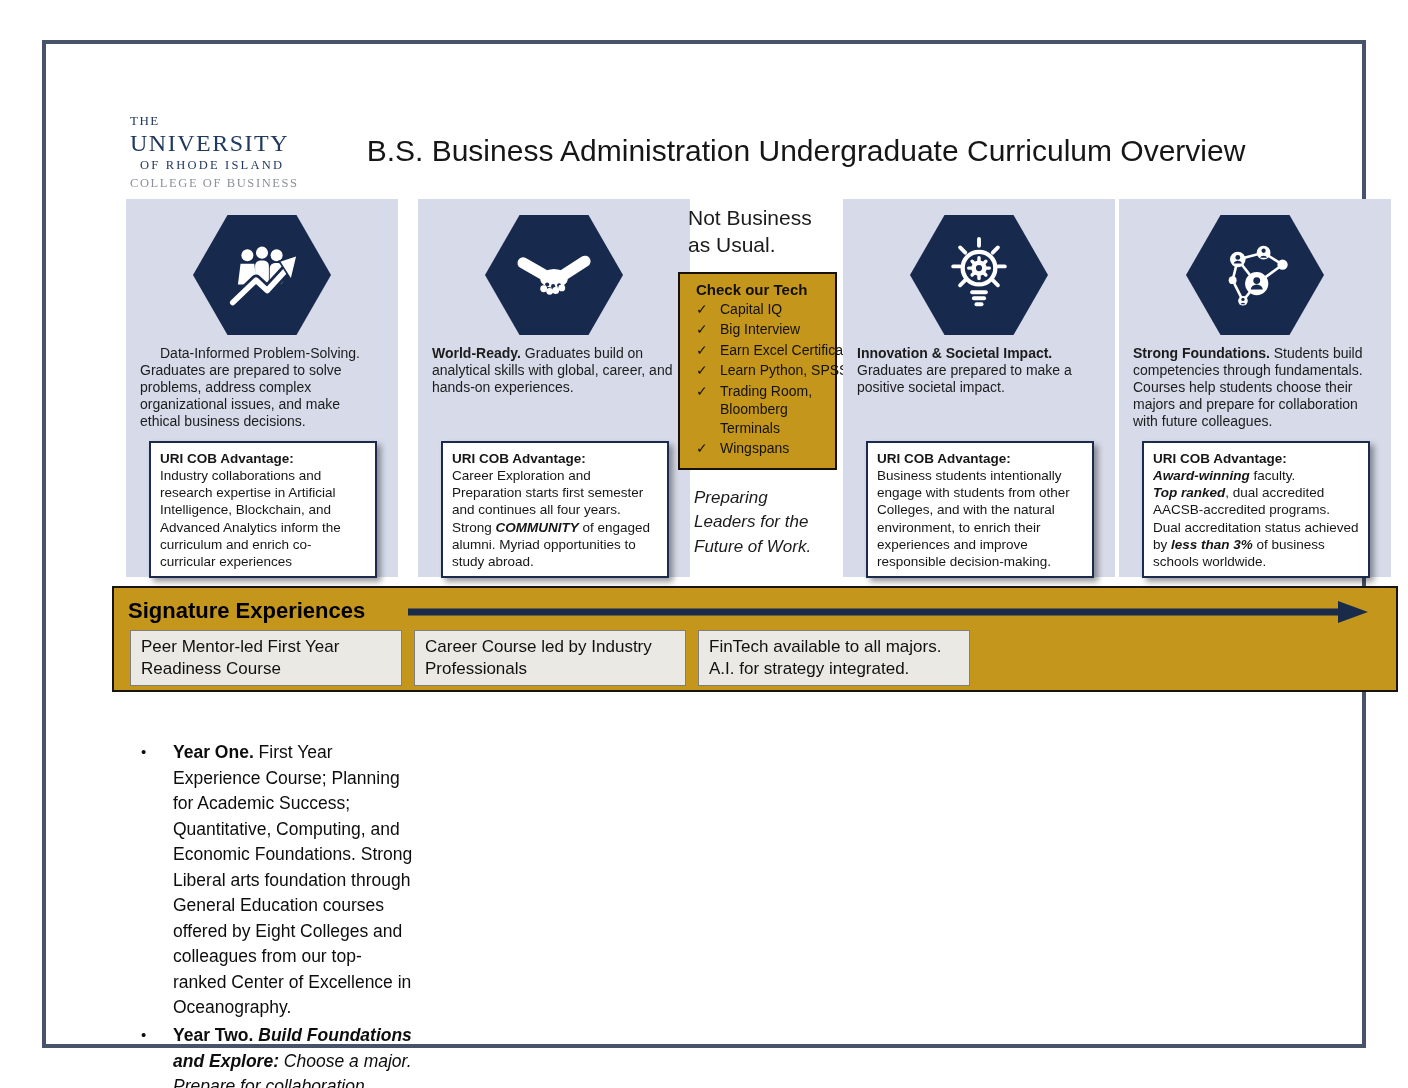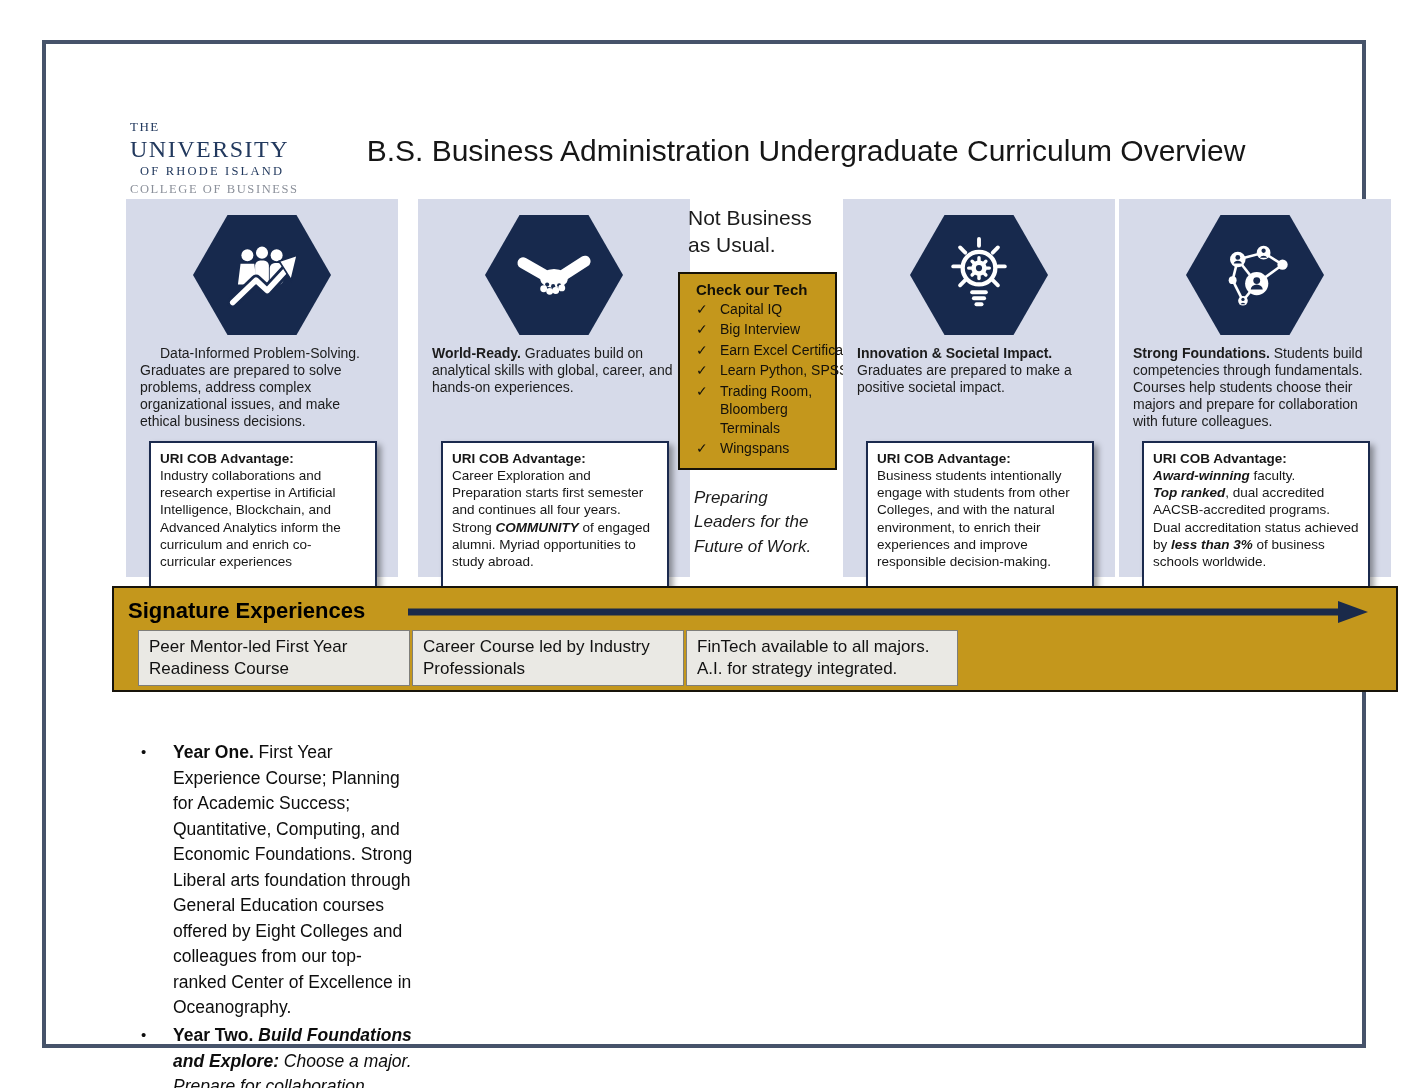--- a/index.html
+++ b/index.html
@@ -1,55 +1,55 @@
 <!DOCTYPE html>
 <html><head>
 <meta charset="utf-8">
 <style>
   * { box-sizing: border-box; margin: 0; padding: 0; }
   body { background:#ffffff; font-family:"Liberation Sans", sans-serif; }
   .page { position:relative; width:1408px; height:1088px; background:#ffffff; overflow:hidden; }
   .frame { position:absolute; left:42px; top:40px; width:1324px; height:1008px; border:4px solid #46536a; background:#ffffff; }
 
   
-  .logo { position:absolute; left:84px; top:76px; width:190px; font-family:"Liberation Serif", serif; color:#22395e; line-height:1.1; }
+  .logo { position:absolute; left:84px; top:70px; width:190px; font-family:"Liberation Serif", serif; color:#22395e; line-height:1.1; }
   .logo .l1 { font-size:13px; letter-spacing:1.5px; }
   .logo .l2 { font-size:24px; letter-spacing:1.5px; margin-top:2px; }
   .logo .l3 { font-size:12.5px; letter-spacing:2.2px; margin-top:2px; margin-left:10px; }
   .logo .l4 { font-size:12.5px; letter-spacing:1.6px; margin-top:5px; color:#8b909a; }
 
   .title { position:absolute; left:255px; top:90px; width:1010px; font-size:30px; color:#161616; text-align:center; }
 
   
   .pillar { position:absolute; top:155px; width:272px; height:378px; background:#d6dae9; }
   .p0 { left:80px; } .p1 { left:372px; } .p2 { left:797px; } .p3 { left:1073px; }
   .hex { width:138px; height:120px; background:#17294d; margin:16px auto 0;
          clip-path:polygon(25% 0,75% 0,100% 50%,75% 100%,25% 100%,0 50%);
          display:flex; align-items:center; justify-content:center; }
   .pillar-text { padding:10px 14px 0 14px; font-size:14px; line-height:1.22; color:#1c1c1c; }
   .adv-box { position:absolute; left:23px; top:242px; width:228px; background:#ffffff;
              border:2px solid #1b2a4e; box-shadow:4px 4px 6px rgba(0,0,0,0.38);
-             padding:7px 9px 16px 9px; font-size:13.5px; line-height:1.27; color:#161616; }
+             padding:7px 9px 6px 9px; font-size:13.5px; line-height:1.27; color:#161616; }
 
   
   .middle { position:absolute; left:625px; top:155px; width:172px; }
   .not-business { margin:6px 0 0 17px; width:142px; font-size:21px; line-height:1.28; color:#1b1b1b; }
   .tech-box { margin:13px 0 0 7px; width:159px; background:#c4971c; border:2px solid #161208;
               padding:7px 6px 10px 16px; color:#14110a; }
   .tech-title { font-size:15px; font-weight:bold; margin-bottom:2px; color:#121008; }
   .tech-item { display:flex; font-size:14px; line-height:1.32; margin-top:2px; }
   .tech-item .marker { width:24px; flex:0 0 24px; }
   .quote { margin:16px 0 0 23px; width:138px; font-size:17px; font-style:italic; line-height:1.45; color:#1b1b1b; }
 
   
   .sig-bar { position:absolute; left:66px; top:542px; width:1286px; height:106px;
              background:#c4971c; border:2px solid #18140a; }
   .sig-title { position:absolute; left:14px; top:10px; font-size:22px; font-weight:bold; color:#000000; }
   .sig-arrow { position:absolute; left:292px; top:10px; }
-  .sig-items { position:absolute; left:24px; top:42px; display:flex; gap:2px; }
+  .sig-items { position:absolute; left:16px; top:42px; display:flex; gap:12px; }
   .sig-box { background:#eae9e4; border:1px solid #7e7e7a; padding:5px 10px; font-size:17px;
              line-height:1.3; color:#111; height:56px; display:flex; align-items:center; }
   .sig-box .item-text { display:block; }
   .sw0 { width:272px; } .sw1 { width:272px; } .sw2 { width:272px; } .sw3 { width:394px; }
   .sig-items .sw3 .item-text, .sig-items .item-text { width:100%; }
 
   
   .years { position:absolute; left:95px; top:696px; width:1248px; }
   .year-item { display:flex; margin-bottom:2px; font-size:17.5px; line-height:1.46; color:#0d0d0d; }
   .year-item .marker { width:32px; flex:0 0 32px; font-size:15px; padding-top:1px; }

